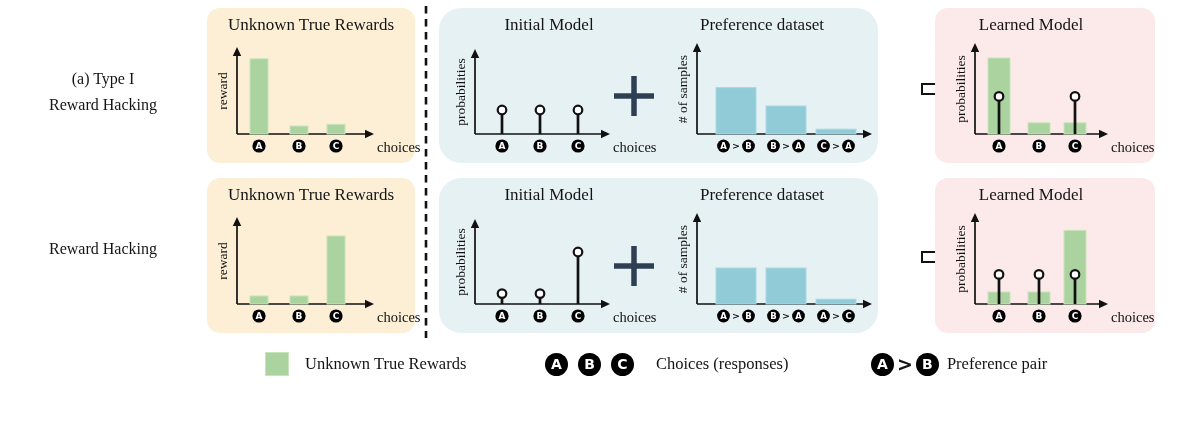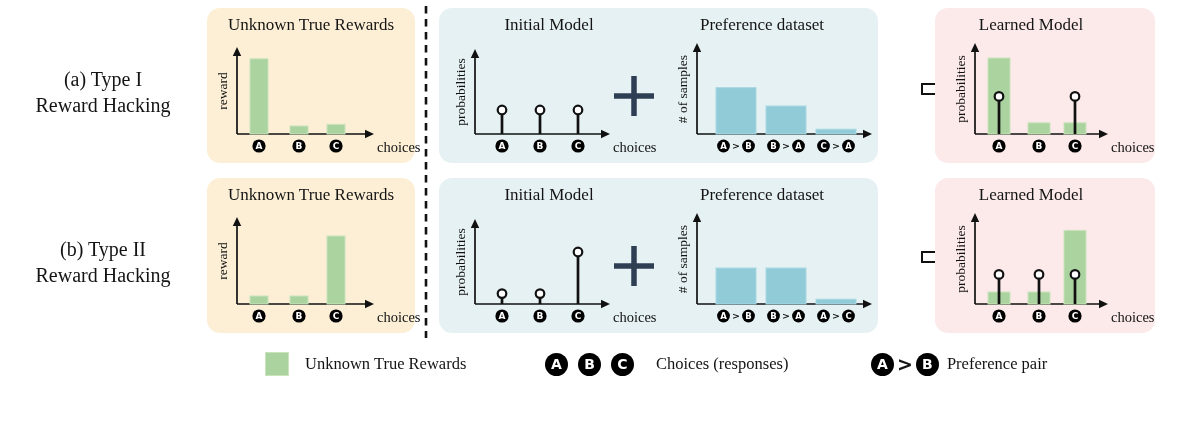--- a/index.html
+++ b/index.html
@@ -1,26 +1,26 @@
 <!DOCTYPE html>
 <html><head>
 <meta charset="utf-8">
 <style>
   html,body{margin:0;padding:0;background:#fff;}
   .canvas{position:relative;width:1199px;height:423px;background:#fff;overflow:hidden;
           font-family:"Liberation Serif",serif;color:#141414;}
   .row-label{position:absolute;left:2px;width:202px;text-align:center;
-             font-size:20px;line-height:26px;color:#141414;}
+             font-size:16px;line-height:26px;color:#141414;}
   .panel{position:absolute;height:155px;border-radius:13px;}
   .panel h3{position:absolute;margin:0;top:7px;font-size:17px;font-weight:normal;
             text-align:center;color:#141414;}
   .panel svg{position:absolute;left:0;top:0;overflow:visible;}
   svg{overflow:visible;}
   .p-orange{left:207px;width:208px;}
-  .p-blue{left:439px;width:439px;}
+  .p-blue{left:439px;width:439px;border-radius:22px;}
   .p-pink{left:935px;width:220px;}
   .p-orange h3{left:0;width:208px;}
   .t-initial{left:10px;width:200px;}
   .t-pref{left:223px;width:200px;}
   .p-pink h3{left:0;width:192px;}
   .rlhf{position:absolute;left:920px;width:58px;text-align:right;}
   .rlhf .lbl{font-size:17px;line-height:20px;}
   .rlhf-arrow{display:block;margin:6px auto 0;}
   .divider{position:absolute;left:420px;top:0;}
   .legend-group{position:absolute;top:350px;height:28px;display:flex;align-items:center;
@@ -146,21 +146,20 @@
         <text x="64" y="141.24" font-size="9" text-anchor="middle" fill="#fff" font-family="&quot;DejaVu Sans&quot;,sans-serif" font-weight="bold">A</text>
         <circle cx="104" cy="138" r="6.6" fill="#000"></circle>
         <text x="104" y="141.24" font-size="9" text-anchor="middle" fill="#fff" font-family="&quot;DejaVu Sans&quot;,sans-serif" font-weight="bold">B</text>
         <circle cx="140" cy="138" r="6.6" fill="#000"></circle>
         <text x="140" y="141.24" font-size="9" text-anchor="middle" fill="#fff" font-family="&quot;DejaVu Sans&quot;,sans-serif" font-weight="bold">C</text>
         <text x="176" y="144" font-size="14.5" text-anchor="start" fill="#111111" font-family="&quot;Liberation Serif&quot;,serif">choices</text>
       </svg>
   </section>
 
   <div class="row-label" style="top:236px">
-    <div>(b) Type II</div>
     <div>Reward Hacking</div>
   </div>
 
   <section class="panel p-orange" style="top: 178px; background: rgb(252, 239, 214);">
     <h3>Unknown True Rewards</h3>
     <svg width="208" height="155">
         <line x1="30" y1="126" x2="30" y2="45" stroke="#111111" stroke-width="1.7"></line>
         <path d="M 25.8 48 L 34.2 48 L 30 39 Z" fill="#111111"></path>
         <line x1="30" y1="126" x2="161" y2="126" stroke="#111111" stroke-width="1.7"></line>
         <path d="M 158 121.8 L 158 130.2 L 167 126 Z" fill="#111111"></path>

